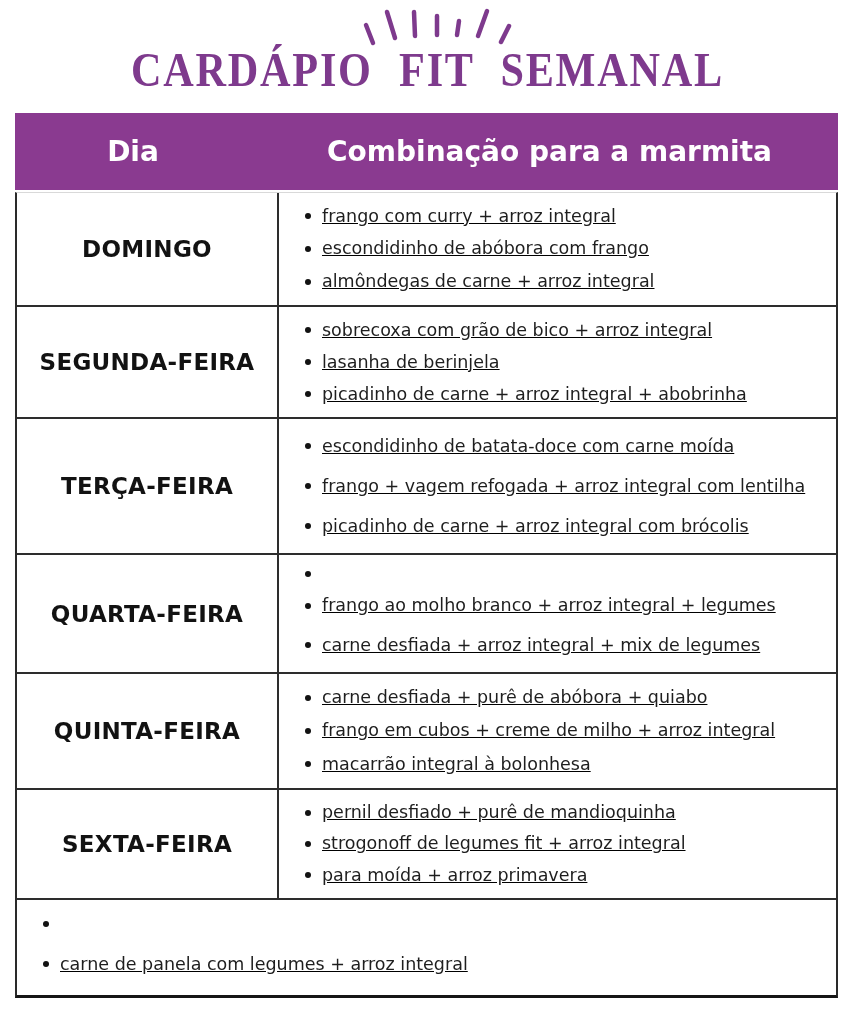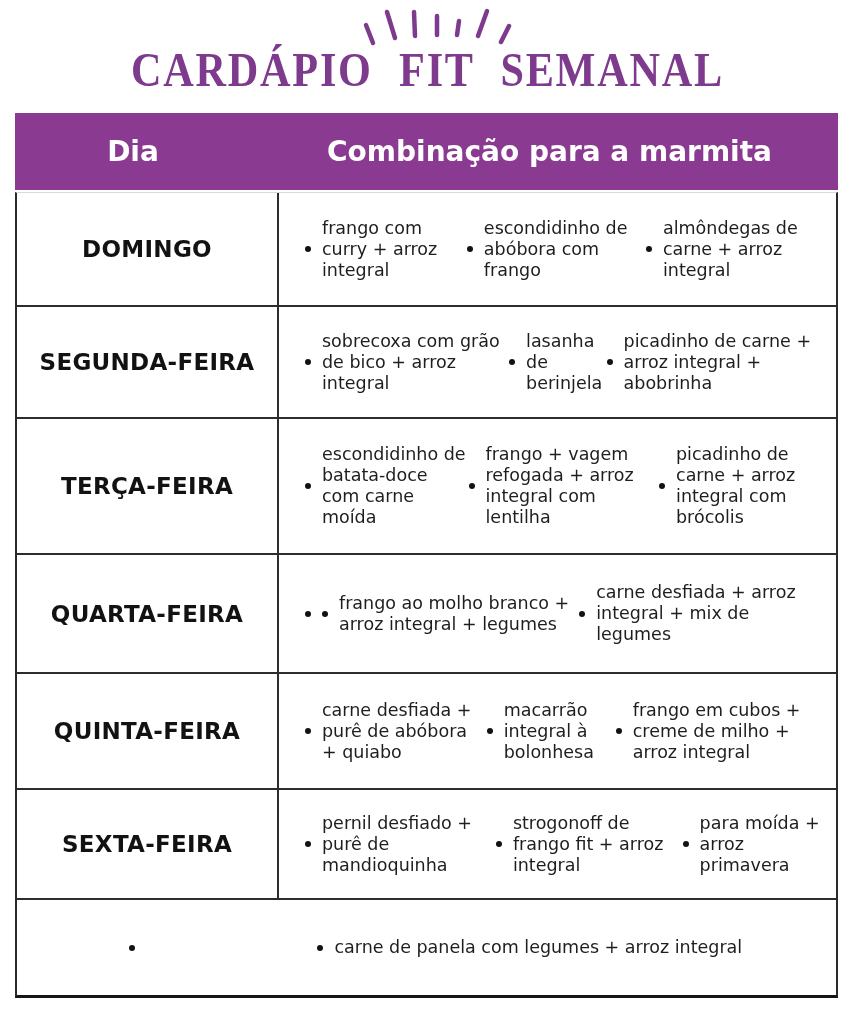--- a/index.html
+++ b/index.html
@@ -35,21 +35,21 @@
   .menu-row:nth-child(5){height:116px;}
   .menu-row:nth-child(6){height:110px;}
   .menu-row:nth-child(7){height:97px;}
   .day-cell{
     width:262px;box-sizing:border-box;border-right:2px solid #2d2d2d;
     display:flex;align-items:center;justify-content:center;
   }
   .day-label{font-weight:bold;font-size:23px;color:#121212;letter-spacing:0.3px;}
   .menu-items{
     flex:1;list-style:none;margin:0;padding:7px 8px 7px 26px;
-    display:flex;flex-direction:row;justify-content:space-around;
+    display:flex;flex-direction:column;justify-content:space-around;text-decoration:underline;
   }
   .menu-item{display:flex;align-items:center;font-size:17.5px;color:#1e1e1e;line-height:1.2;}
   .bullet-dot{width:6px;height:6px;border-radius:50%;background:#121212;margin-right:11px;flex:0 0 6px;}
 </style>
 </head>
 <body>
 
 <svg class="rays" viewBox="0 0 200 48">
   <g stroke-width="4.5" stroke-linecap="round" fill="none" stroke="#7E3A8D">
     <line x1="33" y1="23" x2="40" y2="41"></line>
@@ -153,41 +153,41 @@
     <div class="day-cell">
       <span class="day-label">QUINTA-FEIRA</span>
     </div>
     <ul class="menu-items">
         <li class="menu-item">
           <span class="bullet-dot"></span>
           <span class="item-text">carne desfiada + purê de abóbora + quiabo</span>
         </li>
         <li class="menu-item">
           <span class="bullet-dot"></span>
+          <span class="item-text">frango em cubos + creme de milho + arroz integral</span>
+        </li>
+        <li class="menu-item">
+          <span class="bullet-dot"></span>
           <span class="item-text">macarrão integral à bolonhesa</span>
         </li>
-        <li class="menu-item">
-          <span class="bullet-dot"></span>
-          <span class="item-text">frango em cubos + creme de milho + arroz integral</span>
-        </li>
       </ul>
   </div>
 
   <div class="menu-row">
     <div class="day-cell">
       <span class="day-label">SEXTA-FEIRA</span>
     </div>
     <ul class="menu-items">
         <li class="menu-item">
           <span class="bullet-dot"></span>
           <span class="item-text">pernil desfiado + purê de mandioquinha</span>
         </li>
         <li class="menu-item">
           <span class="bullet-dot"></span>
-          <span class="item-text">strogonoff de frango fit + arroz integral</span>
+          <span class="item-text">strogonoff de legumes fit + arroz integral</span>
         </li>
         <li class="menu-item">
           <span class="bullet-dot"></span>
           <span class="item-text">para moída + arroz primavera</span>
         </li>
       </ul>
   </div>
 
   <div class="menu-row">
     <ul class="menu-items">

